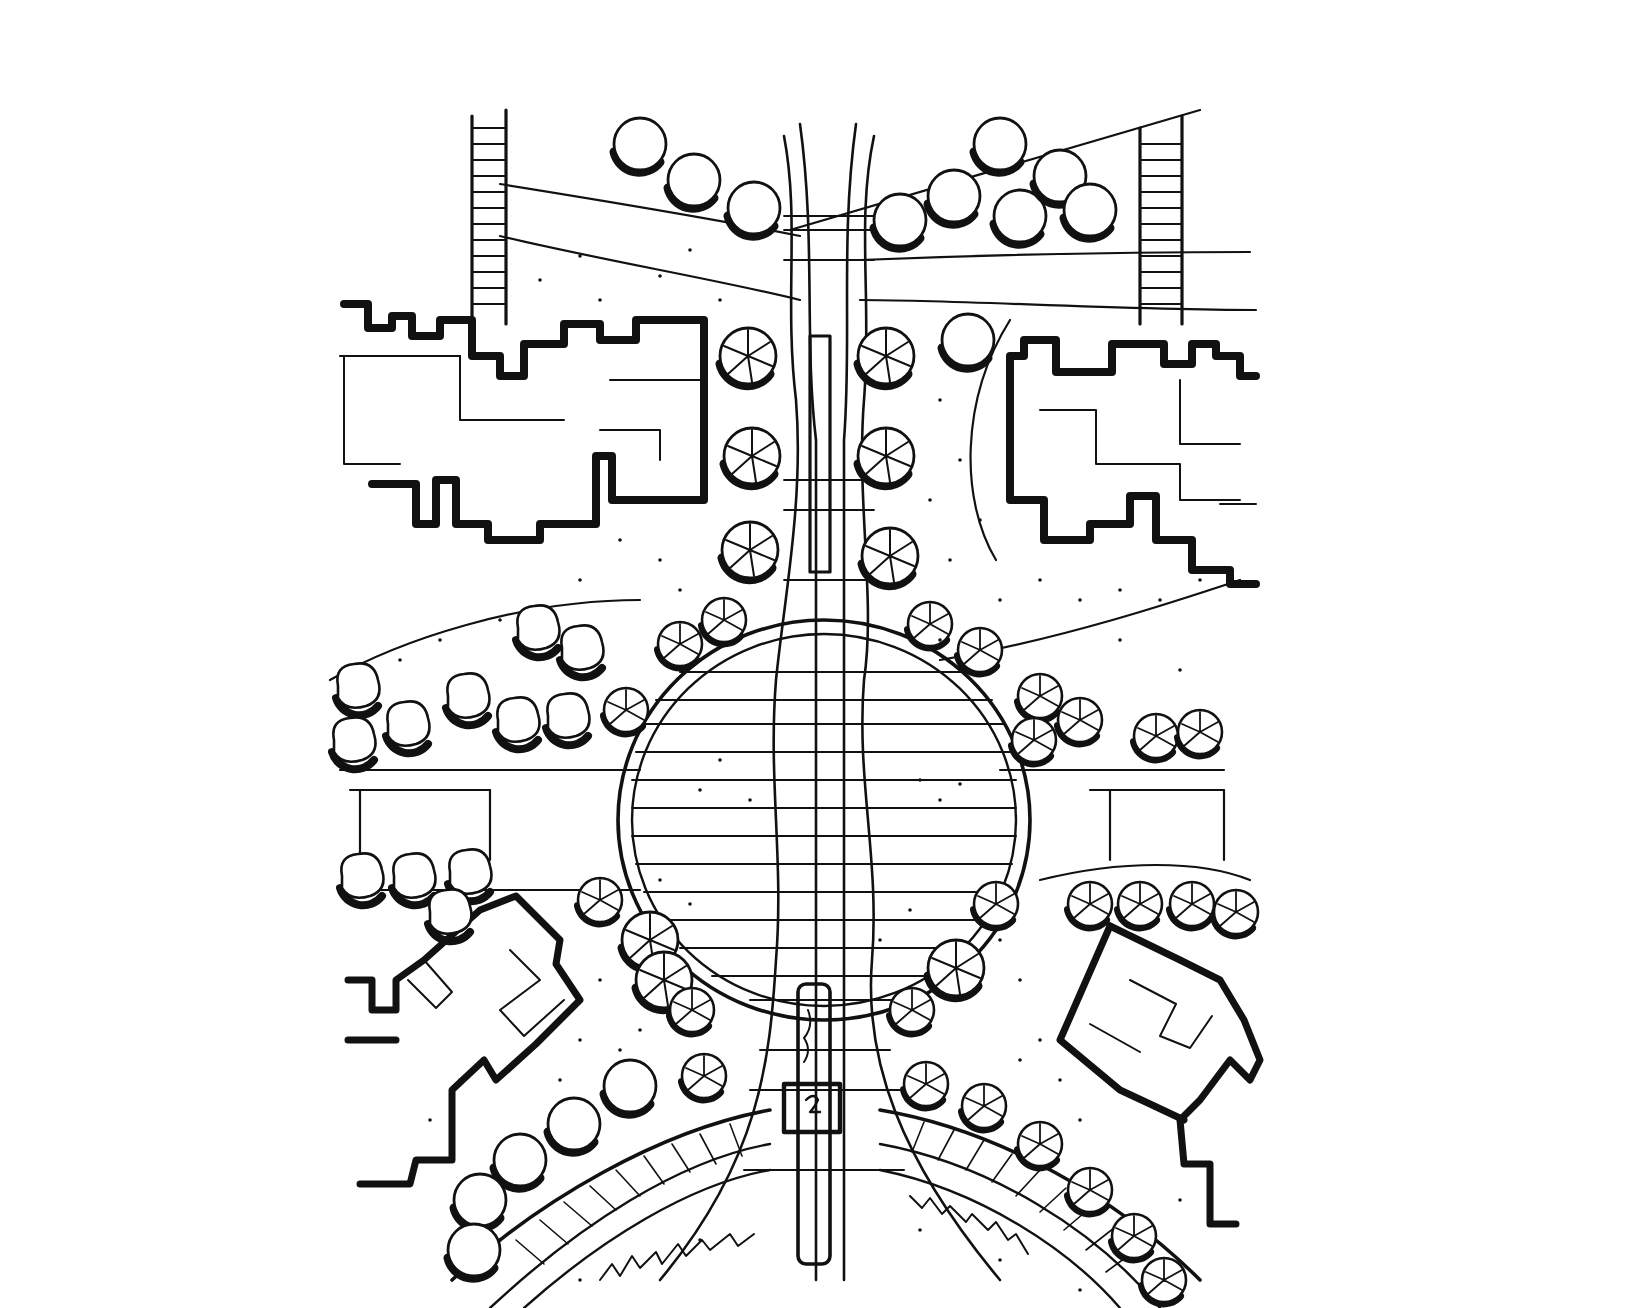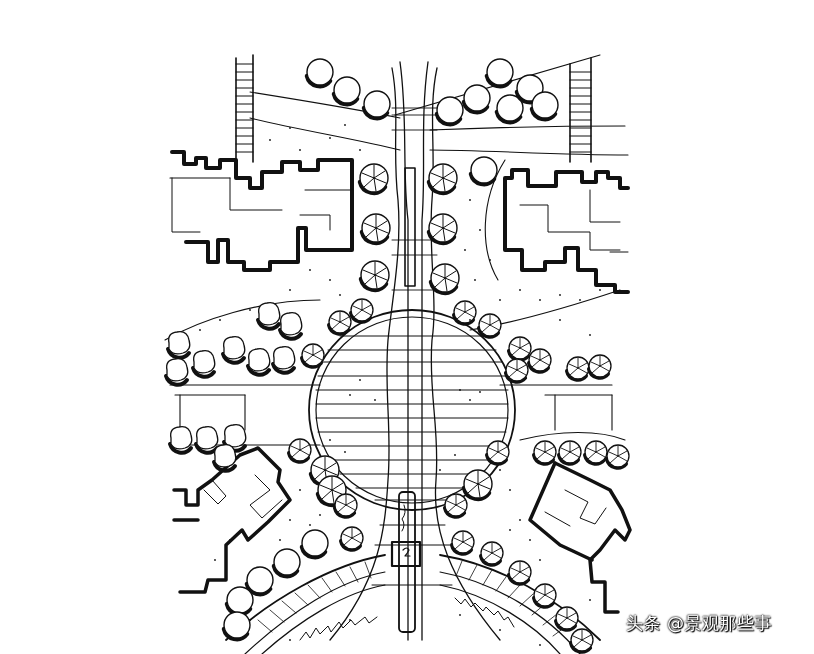--- a/index.html
+++ b/index.html
@@ -352,14 +352,13 @@
         <circle cx="540" cy="645" r="0.9"></circle>
     <circle cx="230" cy="540" r="0.9"></circle>
         <circle cx="215" cy="560" r="0.9"></circle>
         <circle cx="590" cy="600" r="0.9"></circle>
     <circle cx="470" cy="320" r="0.9"></circle>
         <circle cx="560" cy="320" r="0.9"></circle>
         <circle cx="590" cy="335" r="0.9"></circle>
   </g>
 </svg>
 
-<div class="watermark">头条 @景观那些事</div>
 </div>
 
 </body></html>

